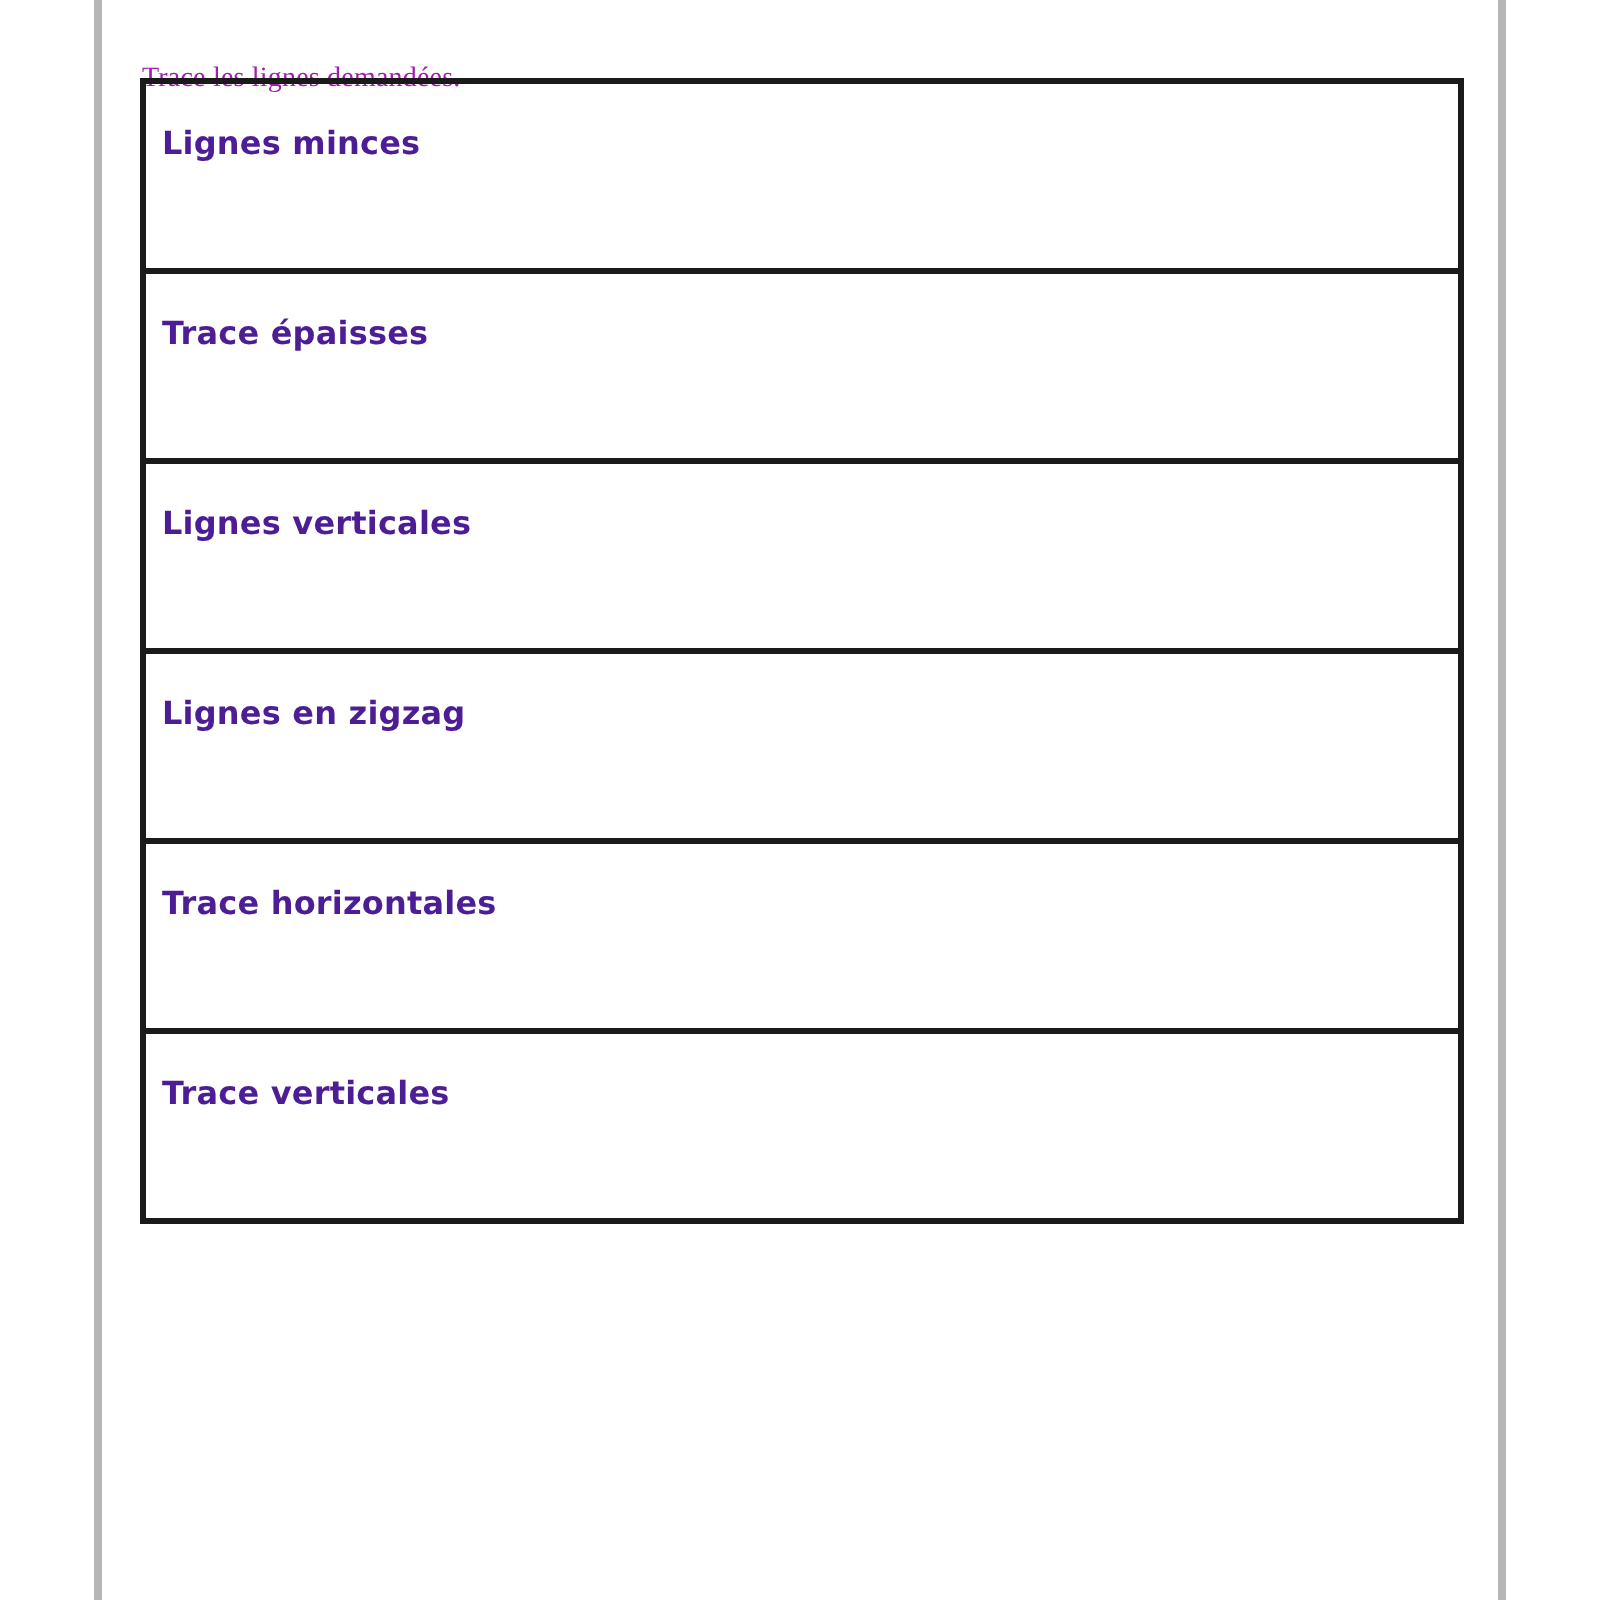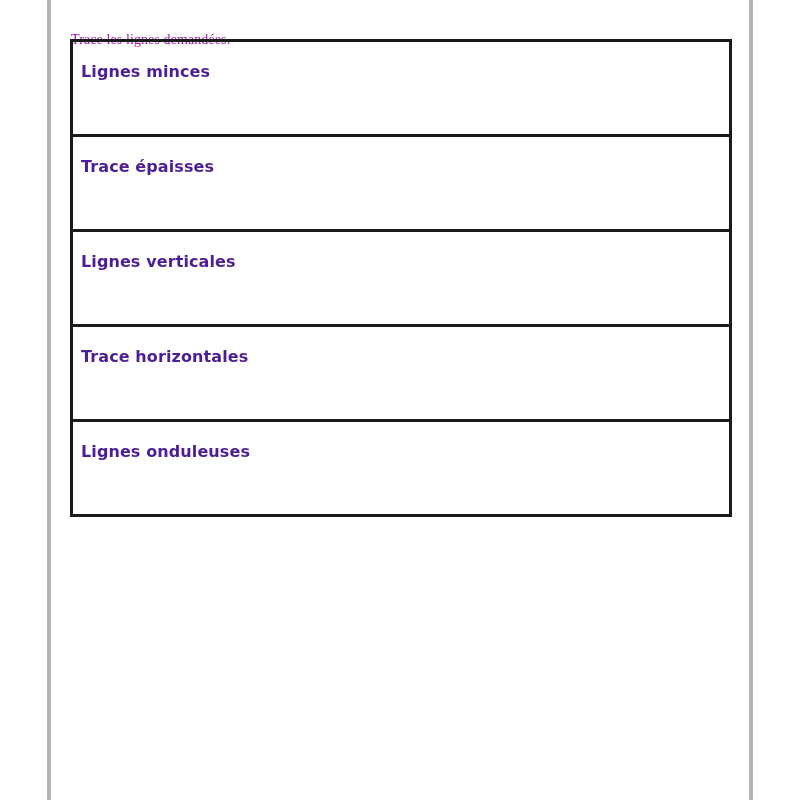--- a/index.html
+++ b/index.html
@@ -50,18 +50,21 @@
   <div class="row">
     <span class="row-label">Lignes minces</span>
   </div>
   <div class="row">
     <span class="row-label">Trace épaisses</span>
   </div>
   <div class="row">
     <span class="row-label">Lignes verticales</span>
   </div>
   <div class="row">
+    <span class="row-label">Lignes en zigzag</span>
+  </div>
+  <div class="row">
     <span class="row-label">Trace horizontales</span>
   </div>
   <div class="row">
-    <span class="row-label">Lignes onduleuses</span>
+    <span class="row-label">Trace verticales</span>
   </div>
 </div>
 
 </body></html>

